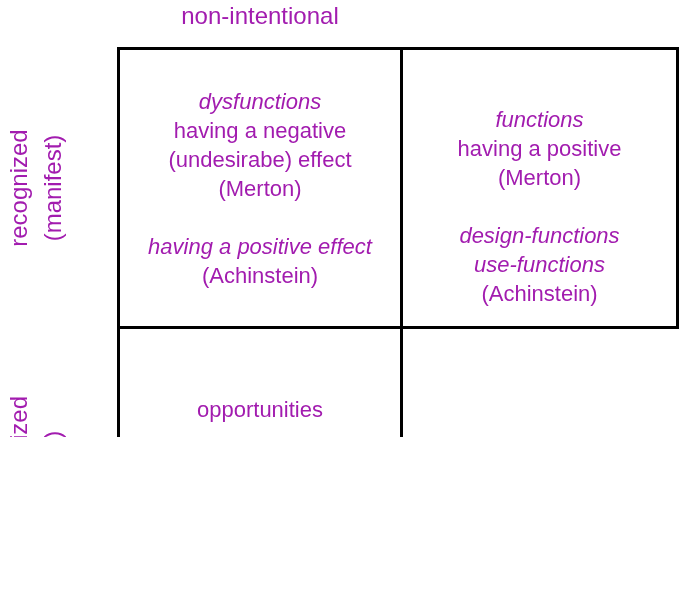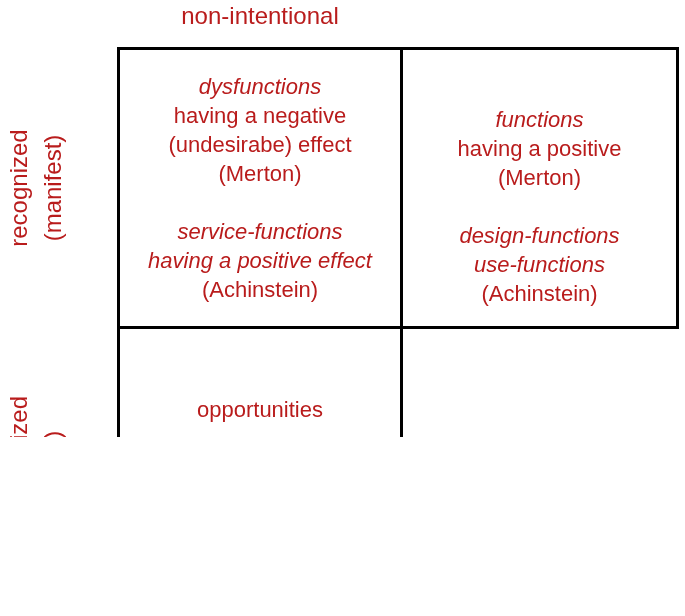--- a/index.html
+++ b/index.html
@@ -6,21 +6,21 @@
     margin: 0;
     padding: 0;
     background: #ffffff;
   }
   .figure {
     position: relative;
     width: 685px;
     height: 437px;
     background: #ffffff;
     font-family: "Liberation Sans", sans-serif;
-    color: #b91c1c;
+    color: #a21caf;
     overflow: hidden;
   }
   .col-header {
     position: absolute;
     top: 2px;
     text-align: center;
     font-size: 24px;
     line-height: 28px;
     white-space: nowrap;
   }
@@ -103,21 +103,20 @@
     <div class="row-label-line">(latent)</div>
   </div>
 
   <div class="top-box">
     <div class="cell top-left">
         <div class="line italic">dysfunctions</div>
         <div class="line">having a negative</div>
         <div class="line">(undesirabe) effect</div>
         <div class="line">(Merton)</div>
         <div class="line">&nbsp;</div>
-        <div class="line italic">service-functions</div>
         <div class="line italic">having a positive effect</div>
         <div class="line">(Achinstein)</div>
       </div>
     <div class="cell top-right">
         <div class="line italic">functions</div>
         <div class="line">having a positive</div>
         <div class="line">(Merton)</div>
         <div class="line">&nbsp;</div>
         <div class="line italic">design-functions</div>
         <div class="line italic">use-functions</div>

